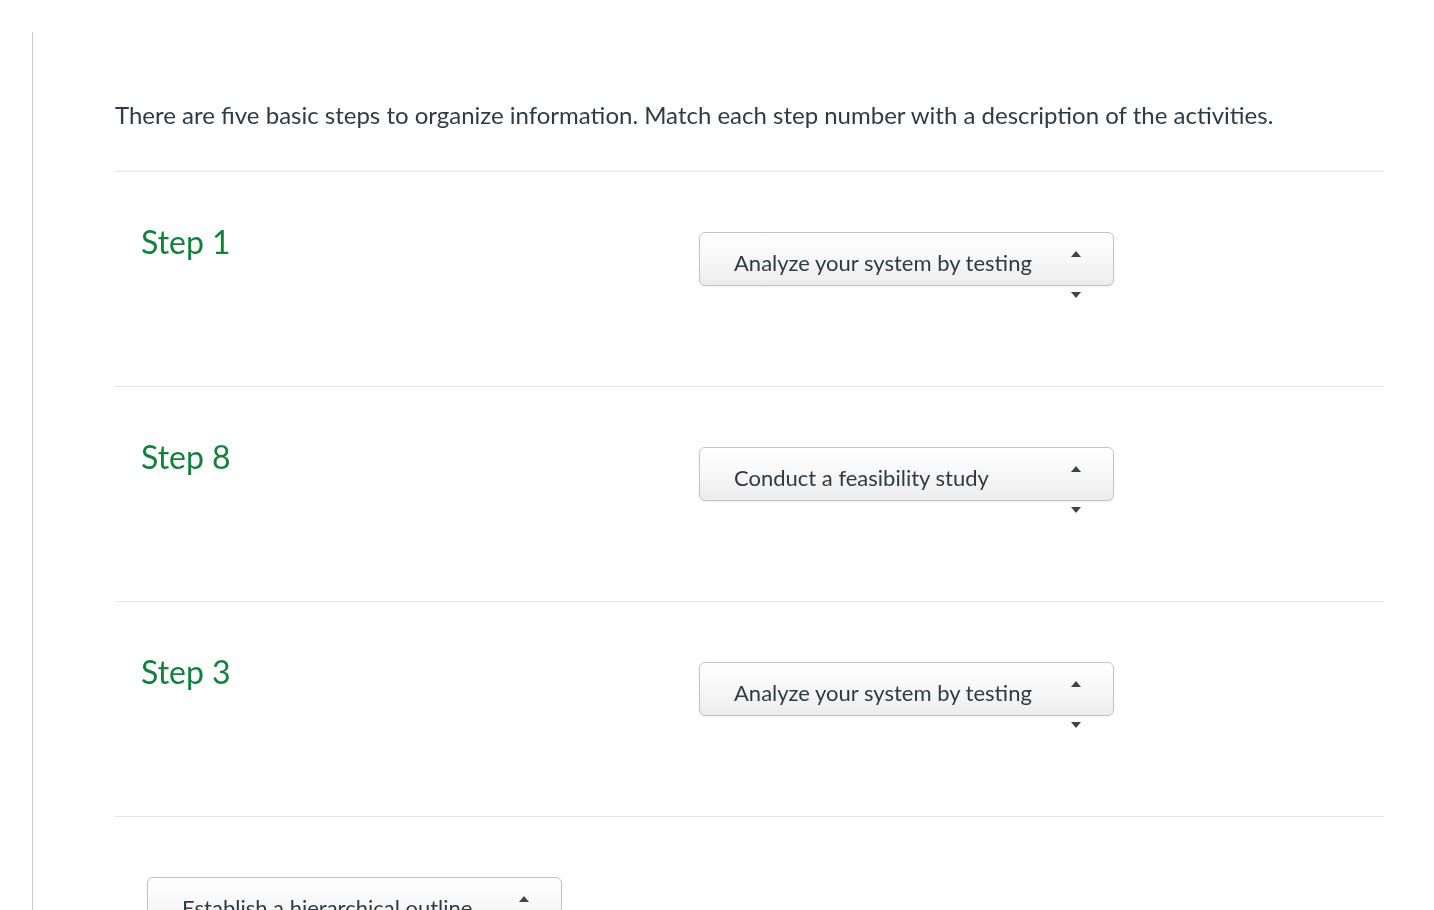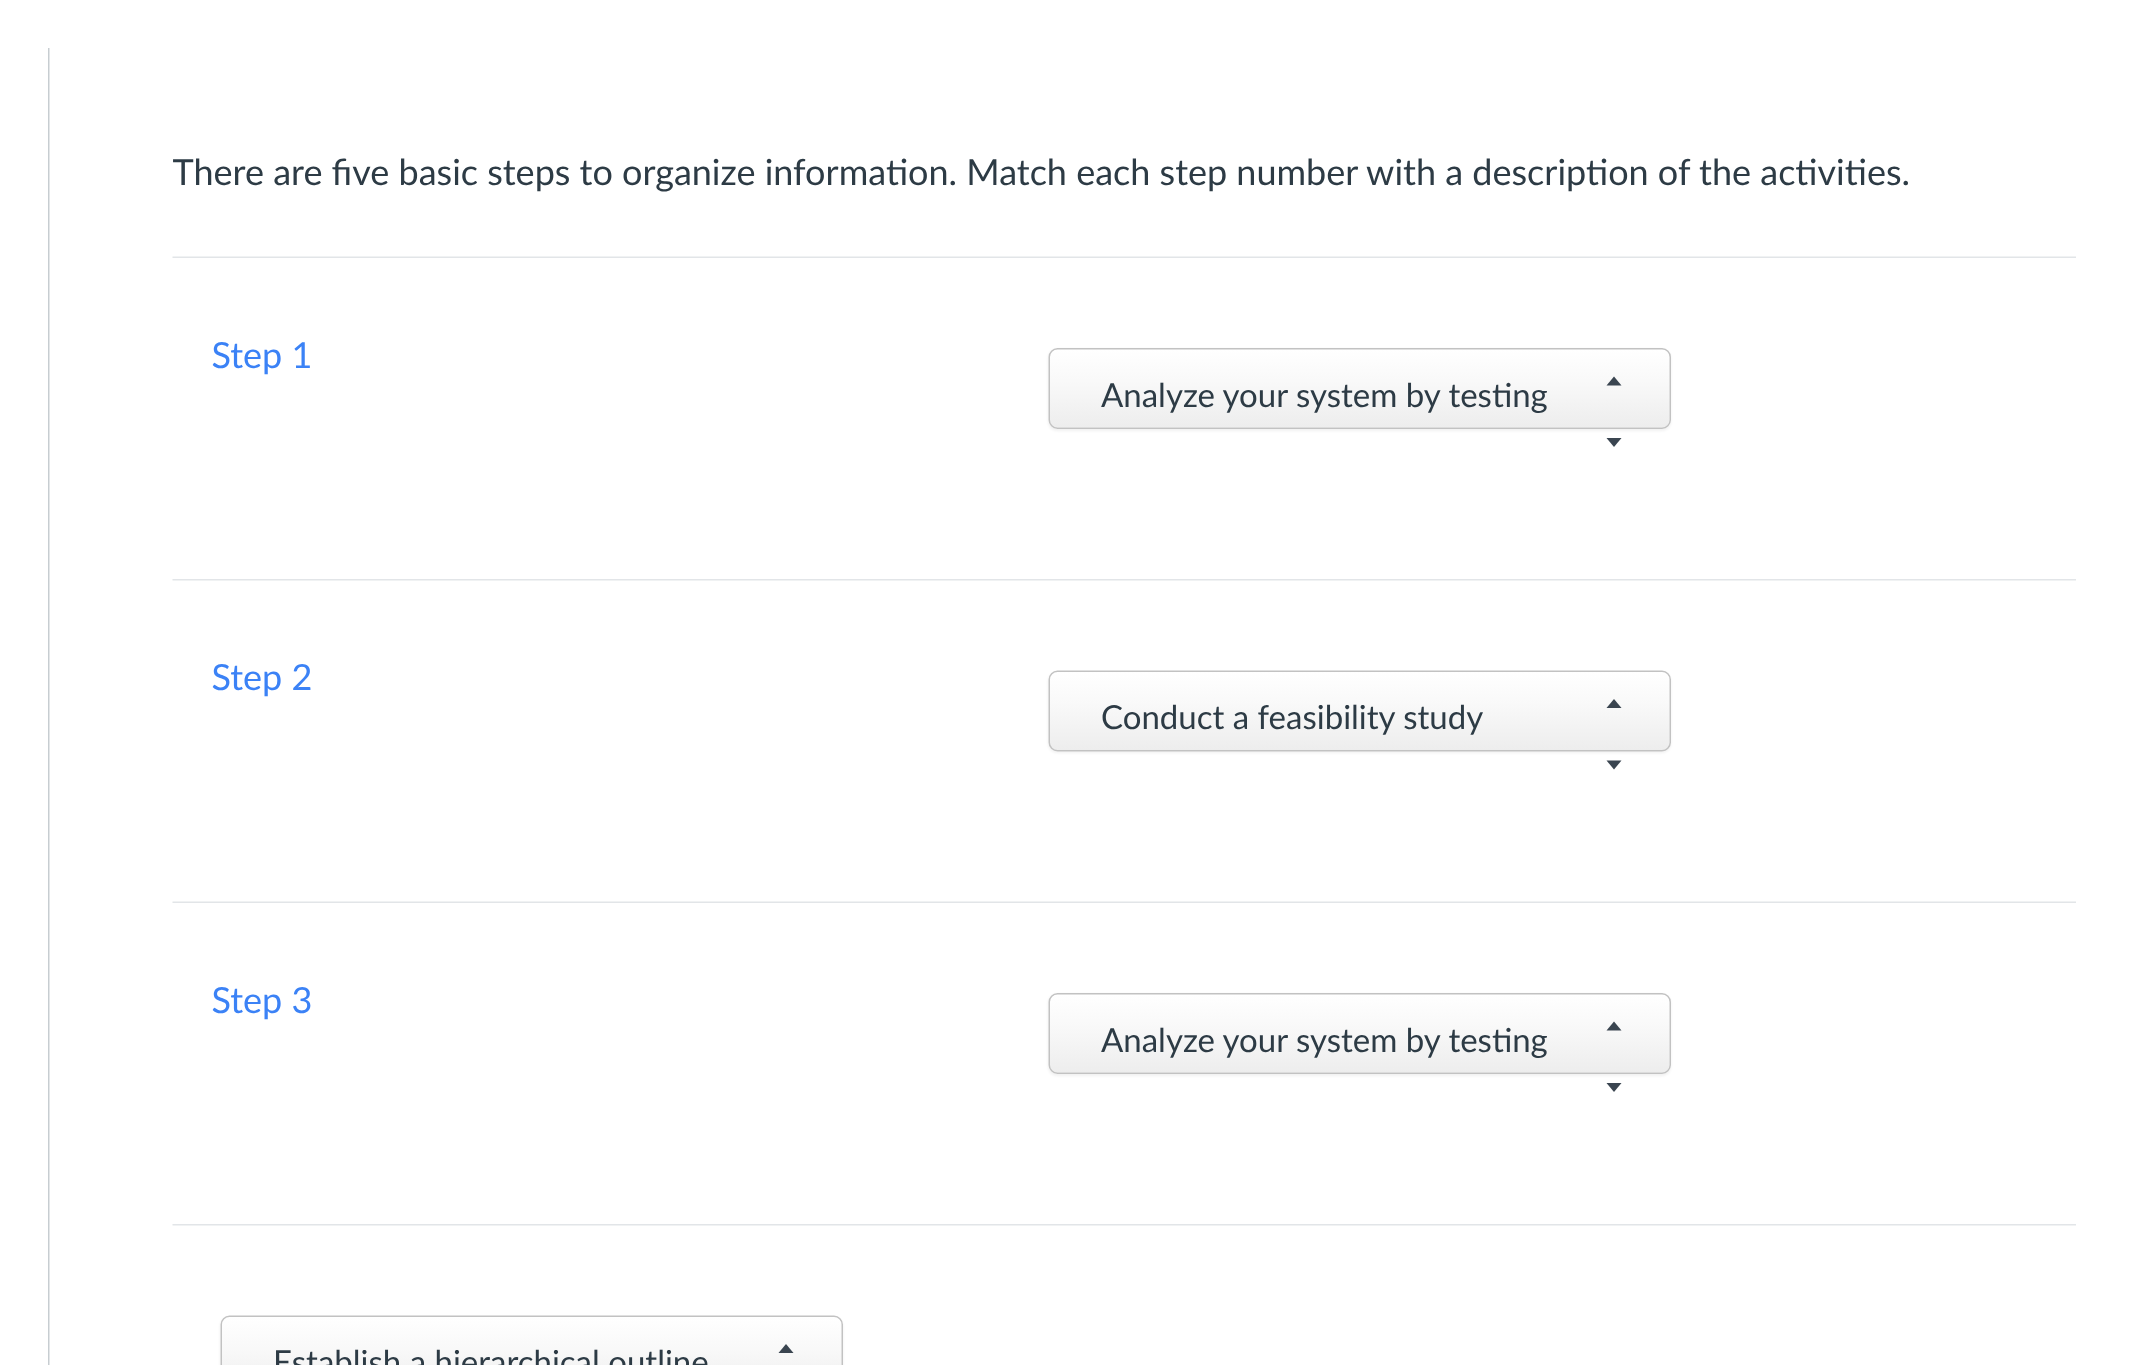--- a/index.html
+++ b/index.html
@@ -28,22 +28,22 @@
     }
     .match-row {
       display: flex;
       align-items: flex-start;
       border-top: 1px solid #e2e5e8;
       padding-top: 28px;
       padding-bottom: 52px;
     }
     .match-label {
       flex: 0 0 520px;
-      font-size: 24px;
-      color: #3b82f6;
+      font-size: 32px;
+      color: #15803d;
       padding-top: 6px;
       padding-left: 10px;
     }
     .match-select-wrap {
       flex: 0 0 auto;
     }
     .select-box {
       position: relative;
       width: 415px;
       height: 54px;
@@ -104,21 +104,21 @@
         <span class="select-text">Analyze your system by testing</span>
         <span class="select-arrows">
           <span class="arrow-up"></span>
           <span class="arrow-down"></span>
         </span>
       </div>
     </div>
   </div>
 
   <div class="match-row">
-    <div class="match-label">Step 2</div>
+    <div class="match-label">Step 8</div>
     <div class="match-select-wrap">
       <div class="select-box">
         <span class="select-text">Conduct a feasibility study</span>
         <span class="select-arrows">
           <span class="arrow-up"></span>
           <span class="arrow-down"></span>
         </span>
       </div>
     </div>
   </div>

